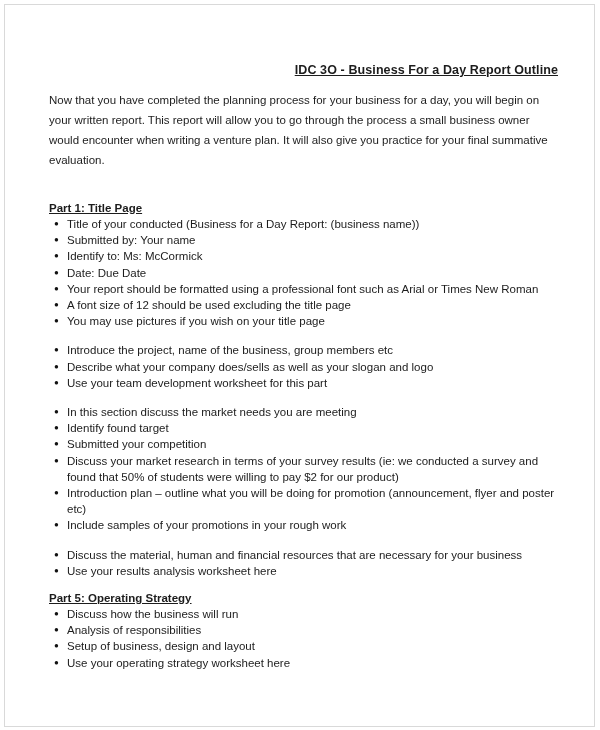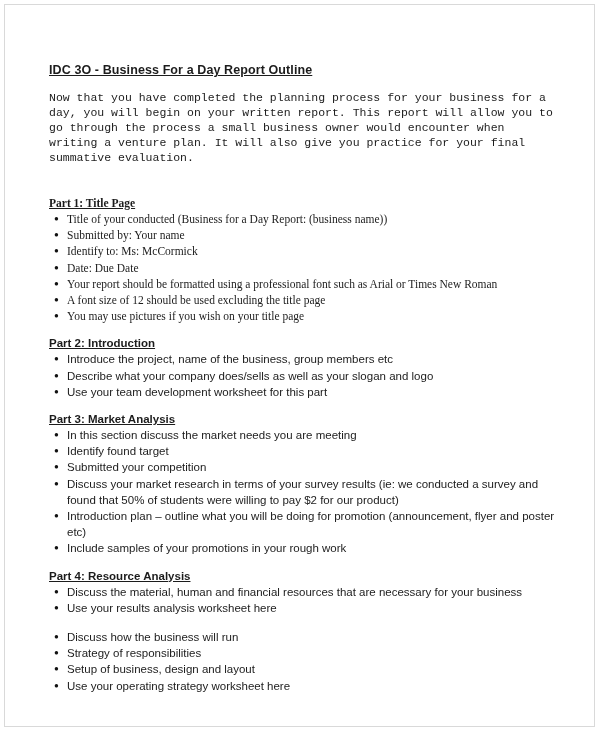--- a/index.html
+++ b/index.html
@@ -20,39 +20,37 @@
     top: 4px;
     left: 4px;
     right: 5px;
     bottom: 3px;
     background: #ffffff;
     border: 1px solid #d9d9d9;
     box-sizing: border-box;
     padding: 58px 36px 0 44px;
   }
   .doc-title {
-    text-align: left;
+    text-align: right;
     font-size: 12.5px;
     font-weight: bold;
     text-decoration: underline;
     margin: 0 0 13px 0;
     letter-spacing: 0.1px;
   }
   .intro {
     font-size: 11.5px;
-    line-height: 15px;
+    line-height: 20px;
     margin: 0 0 32px 0;
-    font-family: Liberation Mono, monospace;
   }
   .section {
     margin-top: 13px;
   }
   .section:first-of-type {
     margin-top: 16px;
-    font-family: Liberation Serif, serif;
   }
   .section-heading {
     font-size: 11.5px;
     font-weight: bold;
     text-decoration: underline;
     margin: 0 0 2px 0;
   }
   ul.bullets {
     list-style: none;
     margin: 0;
@@ -111,39 +109,37 @@
           <span class="bullet-text">A font size of 12 should be used excluding the title page</span>
         </li>
         <li>
           <span class="bullet">●</span>
           <span class="bullet-text">You may use pictures if you wish on your title page</span>
         </li>
       </ul>
   </div>
 
   <div class="section">
-    <h2 class="section-heading">Part 2: Introduction</h2>
     <ul class="bullets">
         <li>
           <span class="bullet">●</span>
           <span class="bullet-text">Introduce the project, name of the business, group members etc</span>
         </li>
         <li>
           <span class="bullet">●</span>
           <span class="bullet-text">Describe what your company does/sells as well as your slogan and logo</span>
         </li>
         <li>
           <span class="bullet">●</span>
           <span class="bullet-text">Use your team development worksheet for this part</span>
         </li>
       </ul>
   </div>
 
   <div class="section">
-    <h2 class="section-heading">Part 3: Market Analysis</h2>
     <ul class="bullets">
         <li>
           <span class="bullet">●</span>
           <span class="bullet-text">In this section discuss the market needs you are meeting</span>
         </li>
         <li>
           <span class="bullet">●</span>
           <span class="bullet-text">Identify found target</span>
         </li>
         <li>
@@ -159,42 +155,42 @@
           <span class="bullet-text">Introduction plan – outline what you will be doing for promotion (announcement, flyer and poster etc)</span>
         </li>
         <li>
           <span class="bullet">●</span>
           <span class="bullet-text">Include samples of your promotions in your rough work</span>
         </li>
       </ul>
   </div>
 
   <div class="section">
-    <h2 class="section-heading">Part 4: Resource Analysis</h2>
     <ul class="bullets">
         <li>
           <span class="bullet">●</span>
           <span class="bullet-text">Discuss the material, human and financial resources that are necessary for your business</span>
         </li>
         <li>
           <span class="bullet">●</span>
           <span class="bullet-text">Use your results analysis worksheet here</span>
         </li>
       </ul>
   </div>
 
   <div class="section">
+    <h2 class="section-heading">Part 5: Operating Strategy</h2>
     <ul class="bullets">
         <li>
           <span class="bullet">●</span>
           <span class="bullet-text">Discuss how the business will run</span>
         </li>
         <li>
           <span class="bullet">●</span>
-          <span class="bullet-text">Strategy of responsibilities</span>
+          <span class="bullet-text">Analysis of responsibilities</span>
         </li>
         <li>
           <span class="bullet">●</span>
           <span class="bullet-text">Setup of business, design and layout</span>
         </li>
         <li>
           <span class="bullet">●</span>
           <span class="bullet-text">Use your operating strategy worksheet here</span>
         </li>
       </ul>

